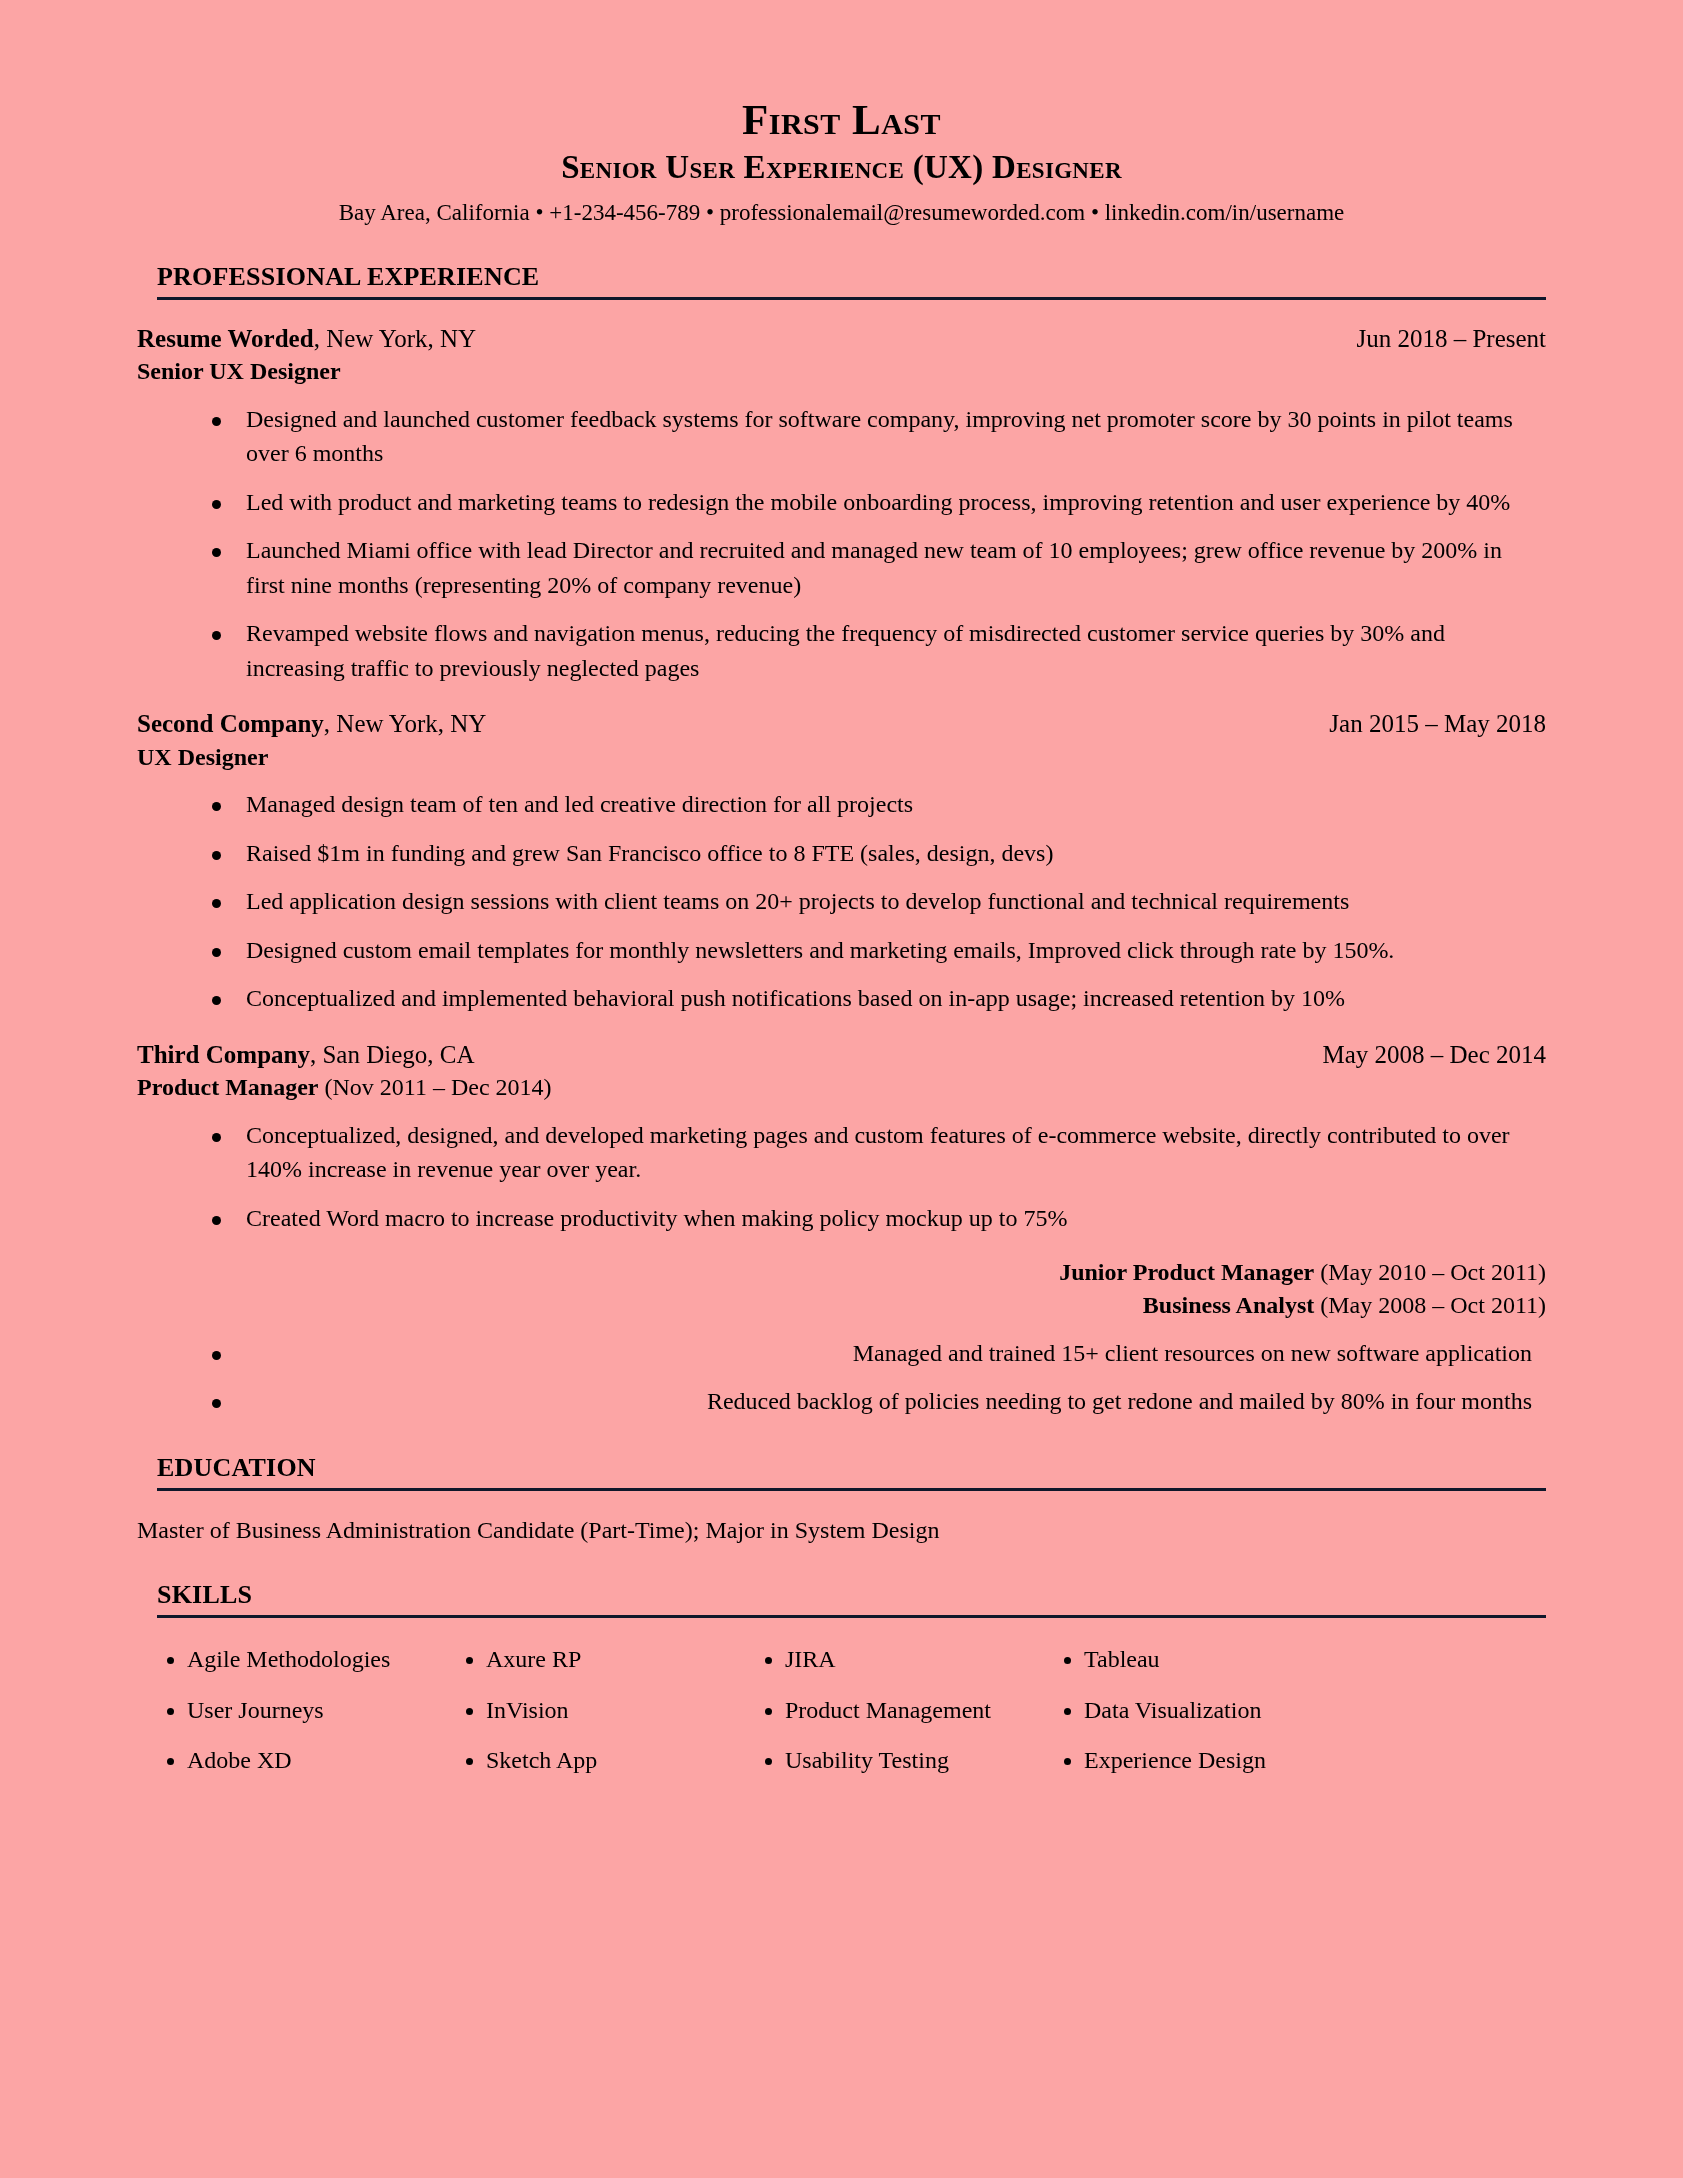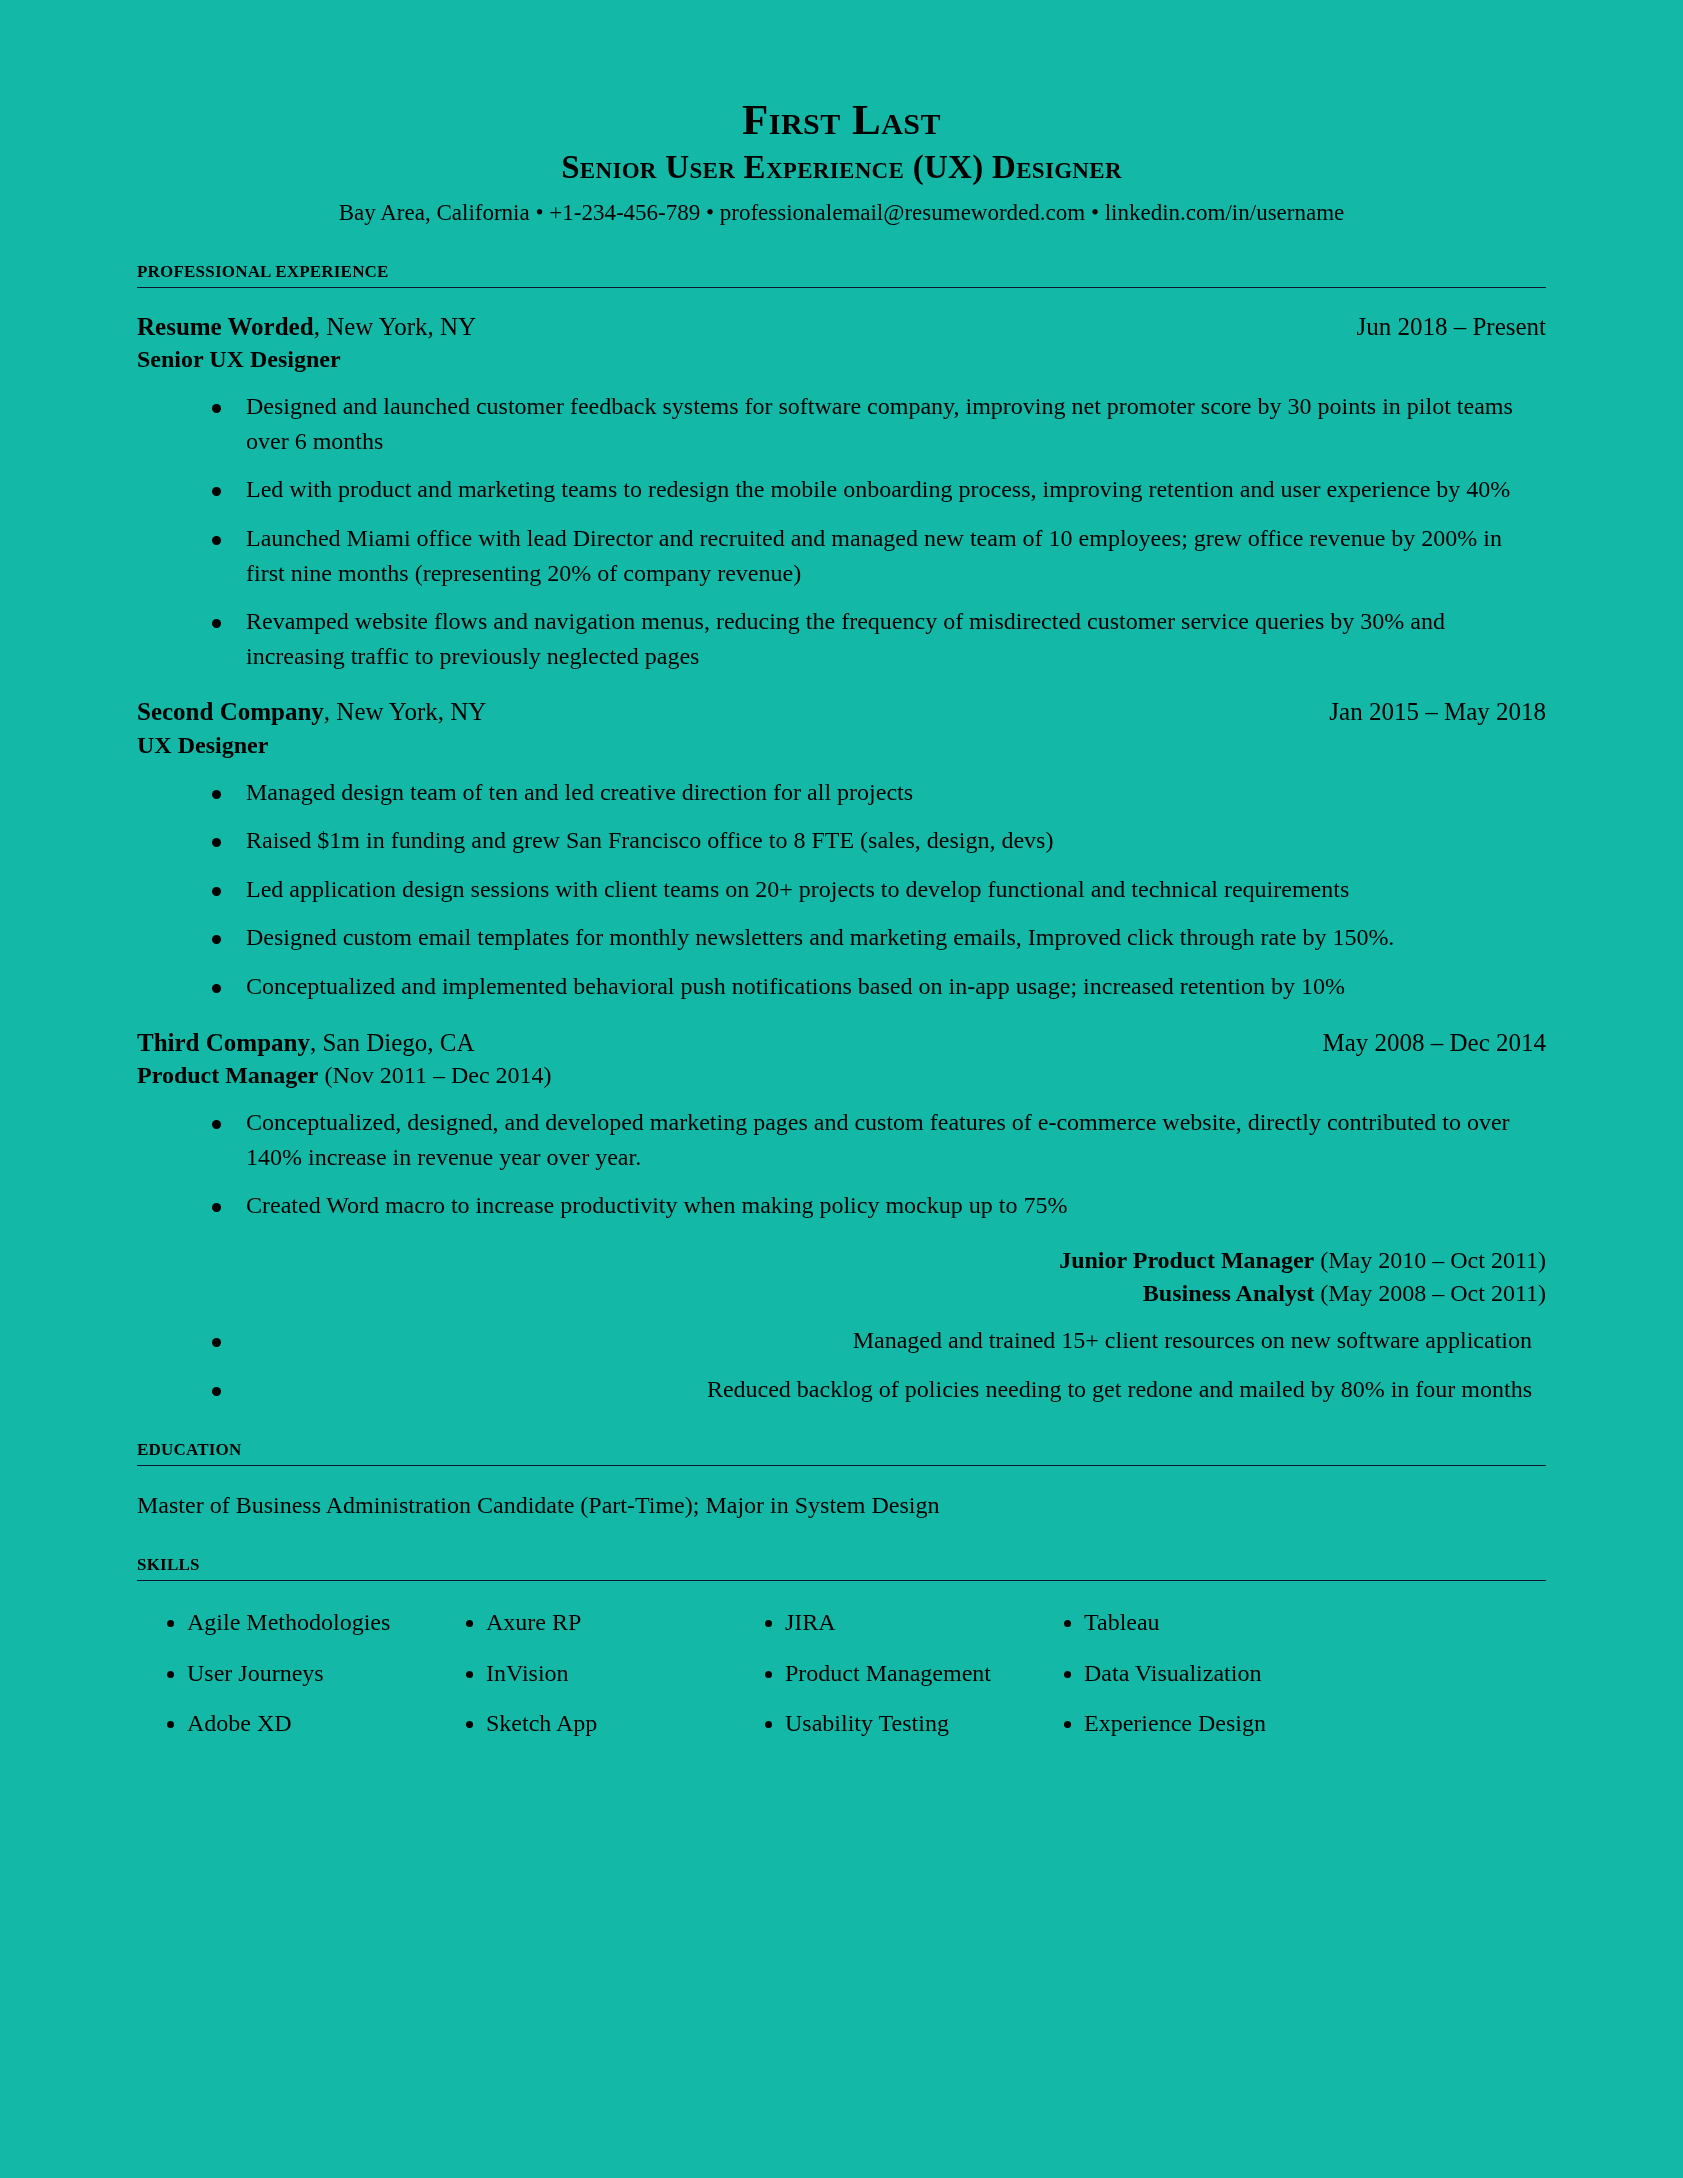--- a/index.html
+++ b/index.html
@@ -14,21 +14,21 @@
     color: #000000;
     -webkit-font-smoothing: antialiased;
   }
 
   .page {
     position: relative;
     width: 1683px;
     height: 2178px;
     box-sizing: border-box;
     padding: 95px 137px 0 137px;
-    background: #14b8a6;
+    background: #fca5a5;
   }
 
   
   .header {
     text-align: center;
   }
   .cand-name {
     font-size: 43px;
     font-weight: 700;
     font-variant: small-caps;
@@ -49,26 +49,27 @@
     font-weight: 400;
     line-height: 1.25;
     margin: 12px;
   }
 
   
   .section {
     margin-top: 34px;
   }
   .section-heading {
-    font-size: 17px;
+    font-size: 26px;
     font-weight: 700;
     letter-spacing: 0.2px;
     line-height: 1.15;
     padding-bottom: 5px;
-    border-bottom: 1px solid #0f172a;
+    border-bottom: 3px solid #0f172a;
+    margin-left: 20px;
   }
 
   
   .entry {
     margin-top: 24px;
   }
   .entry.tight {
     margin-top: 22px;
     text-align: right;
   }

